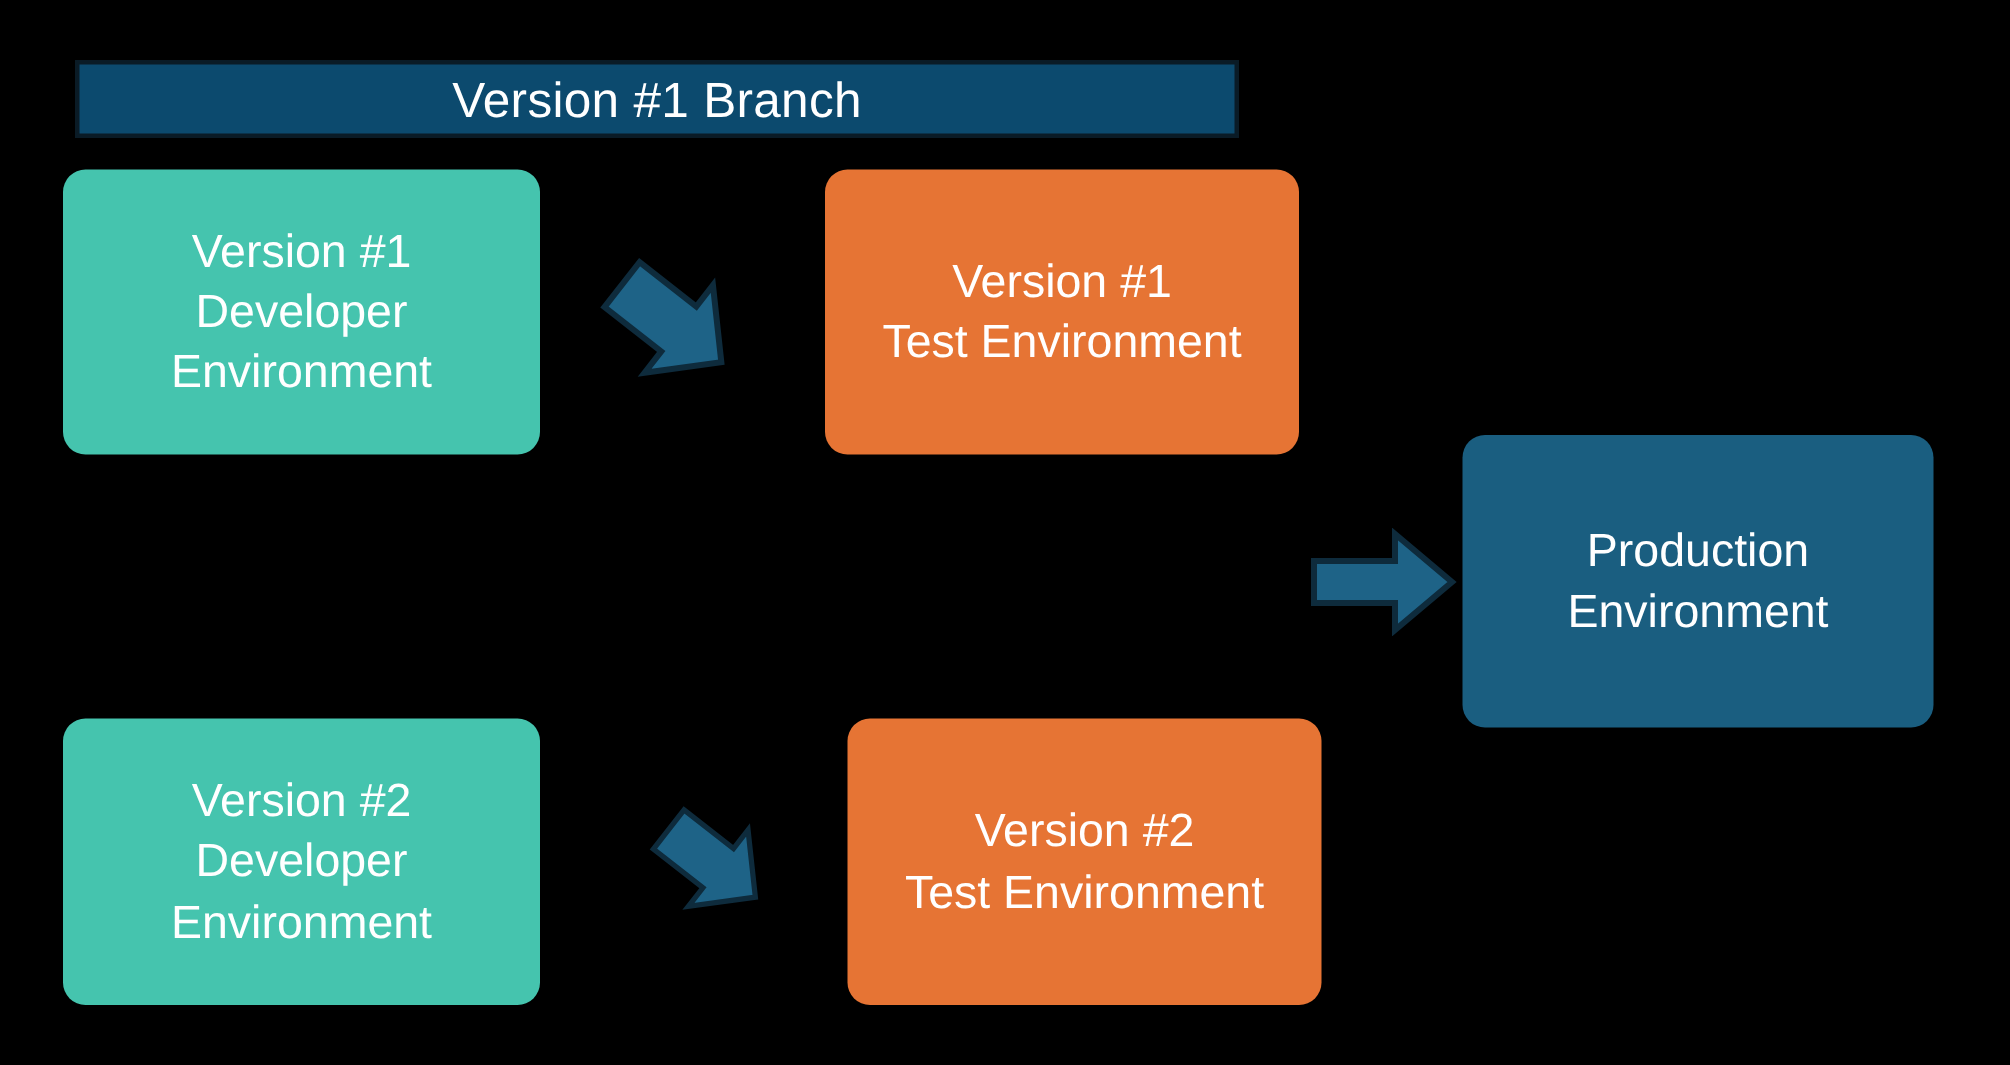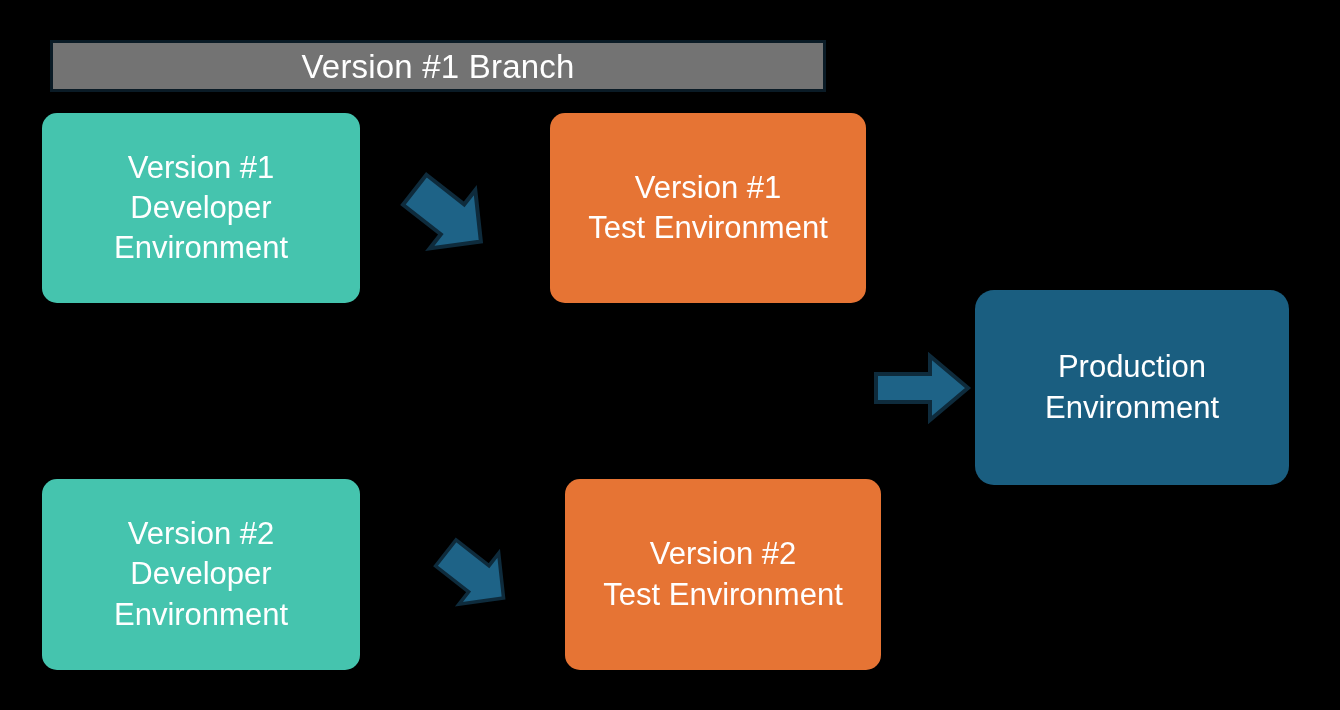--- a/index.html
+++ b/index.html
@@ -18,21 +18,21 @@
     position: relative;
     width: 1340px;
     height: 710px;
     background: #000000;
   }
 
   
   .branch-bar {
     position: absolute;
     box-sizing: border-box;
-    background: #737373;
+    background: #0c4a6e;
     border: 3px solid #0A1B26;
     display: flex;
     align-items: center;
     justify-content: center;
     color: #FFFFFF;
     font-size: 33px;
     letter-spacing: 0.2px;
     line-height: 1;
   }
   #branch-v1 { left: 50px;  top: 40px;  width: 776px; height: 52px; }
@@ -54,21 +54,21 @@
   .env-box .line { display: block; white-space: nowrap; }
 
   .dev-env  { background: #45C4AE; }
   .test-env { background: #E67434; }
   .prod-env { background: #1A5E80; }
 
   #dev-v1  { left: 42px;  top: 113px; width: 318px; height: 190px; font-size: 31px; }
   #test-v1 { left: 550px; top: 113px; width: 316px; height: 190px; font-size: 31px; }
   #dev-v2  { left: 42px;  top: 479px; width: 318px; height: 191px; font-size: 31px; }
   #test-v2 { left: 565px; top: 479px; width: 316px; height: 191px; font-size: 31px; }
-  #prod    { left: 975px; top: 290px; width: 314px; height: 195px; font-size: 31px; border-radius: 19px; }
+  #prod    { left: 975px; top: 290px; width: 314px; height: 195px; font-size: 31px; }
 
   
   .arrow {
     position: absolute;
   }
   #arrow-dev-test-1 { left: 392px; top: 160px; width: 110px; height: 110px; }
   #arrow-dev-test-2 { left: 422px; top: 527px; width: 104px; height: 96px; }
   #arrow-to-prod    { left: 872px; top: 352px; width: 100px; height: 72px; }
 </style>
 </head>

